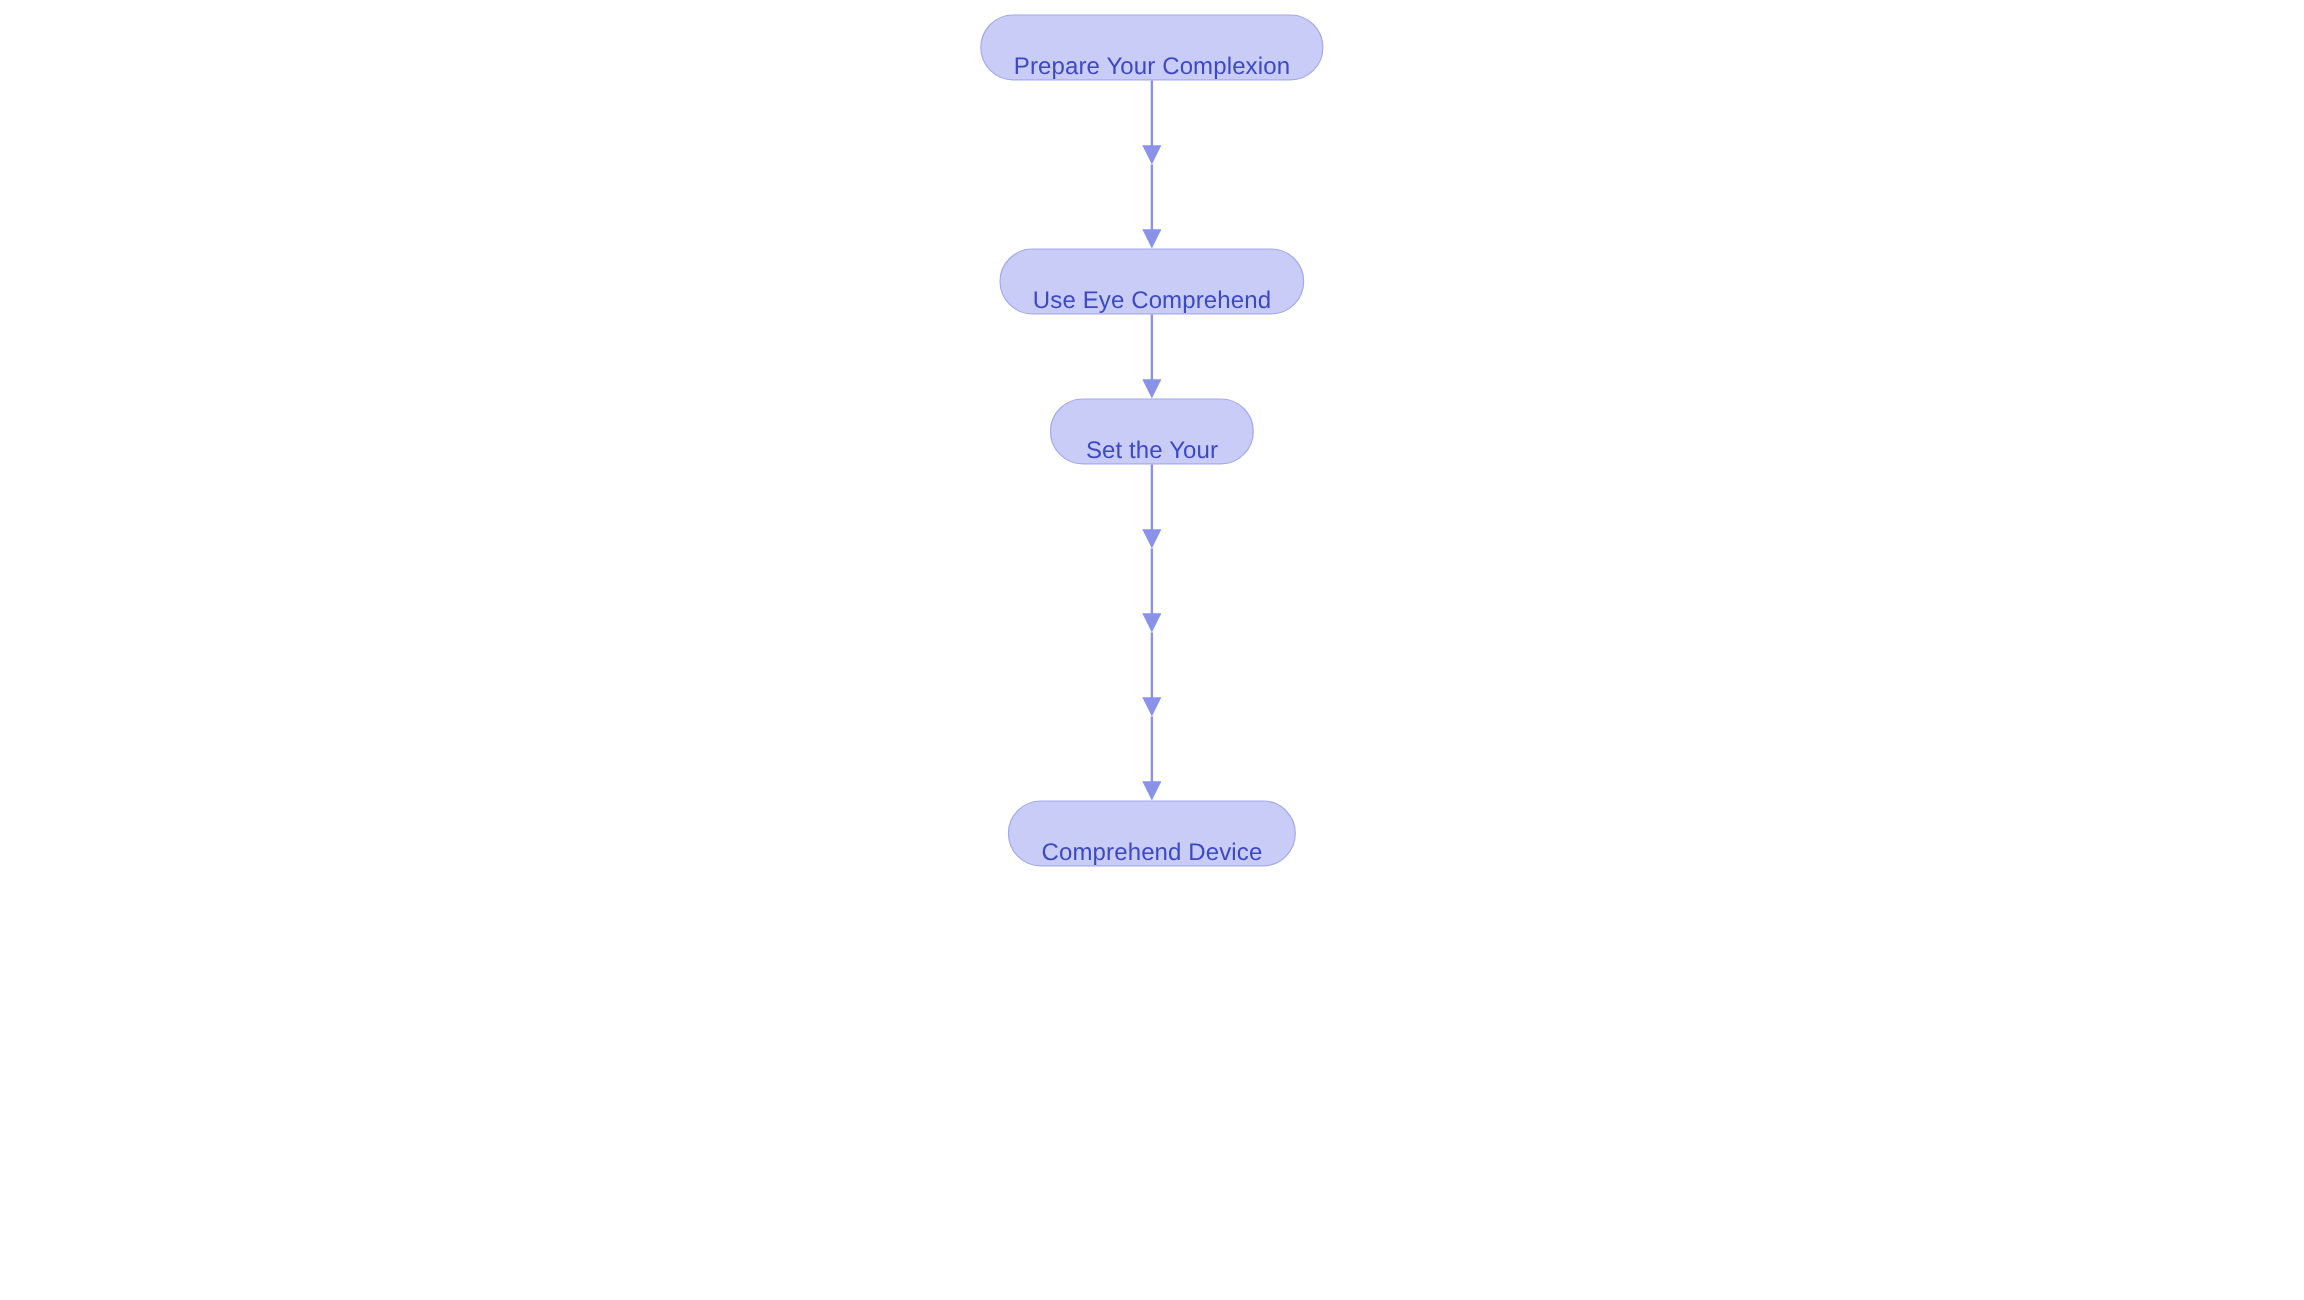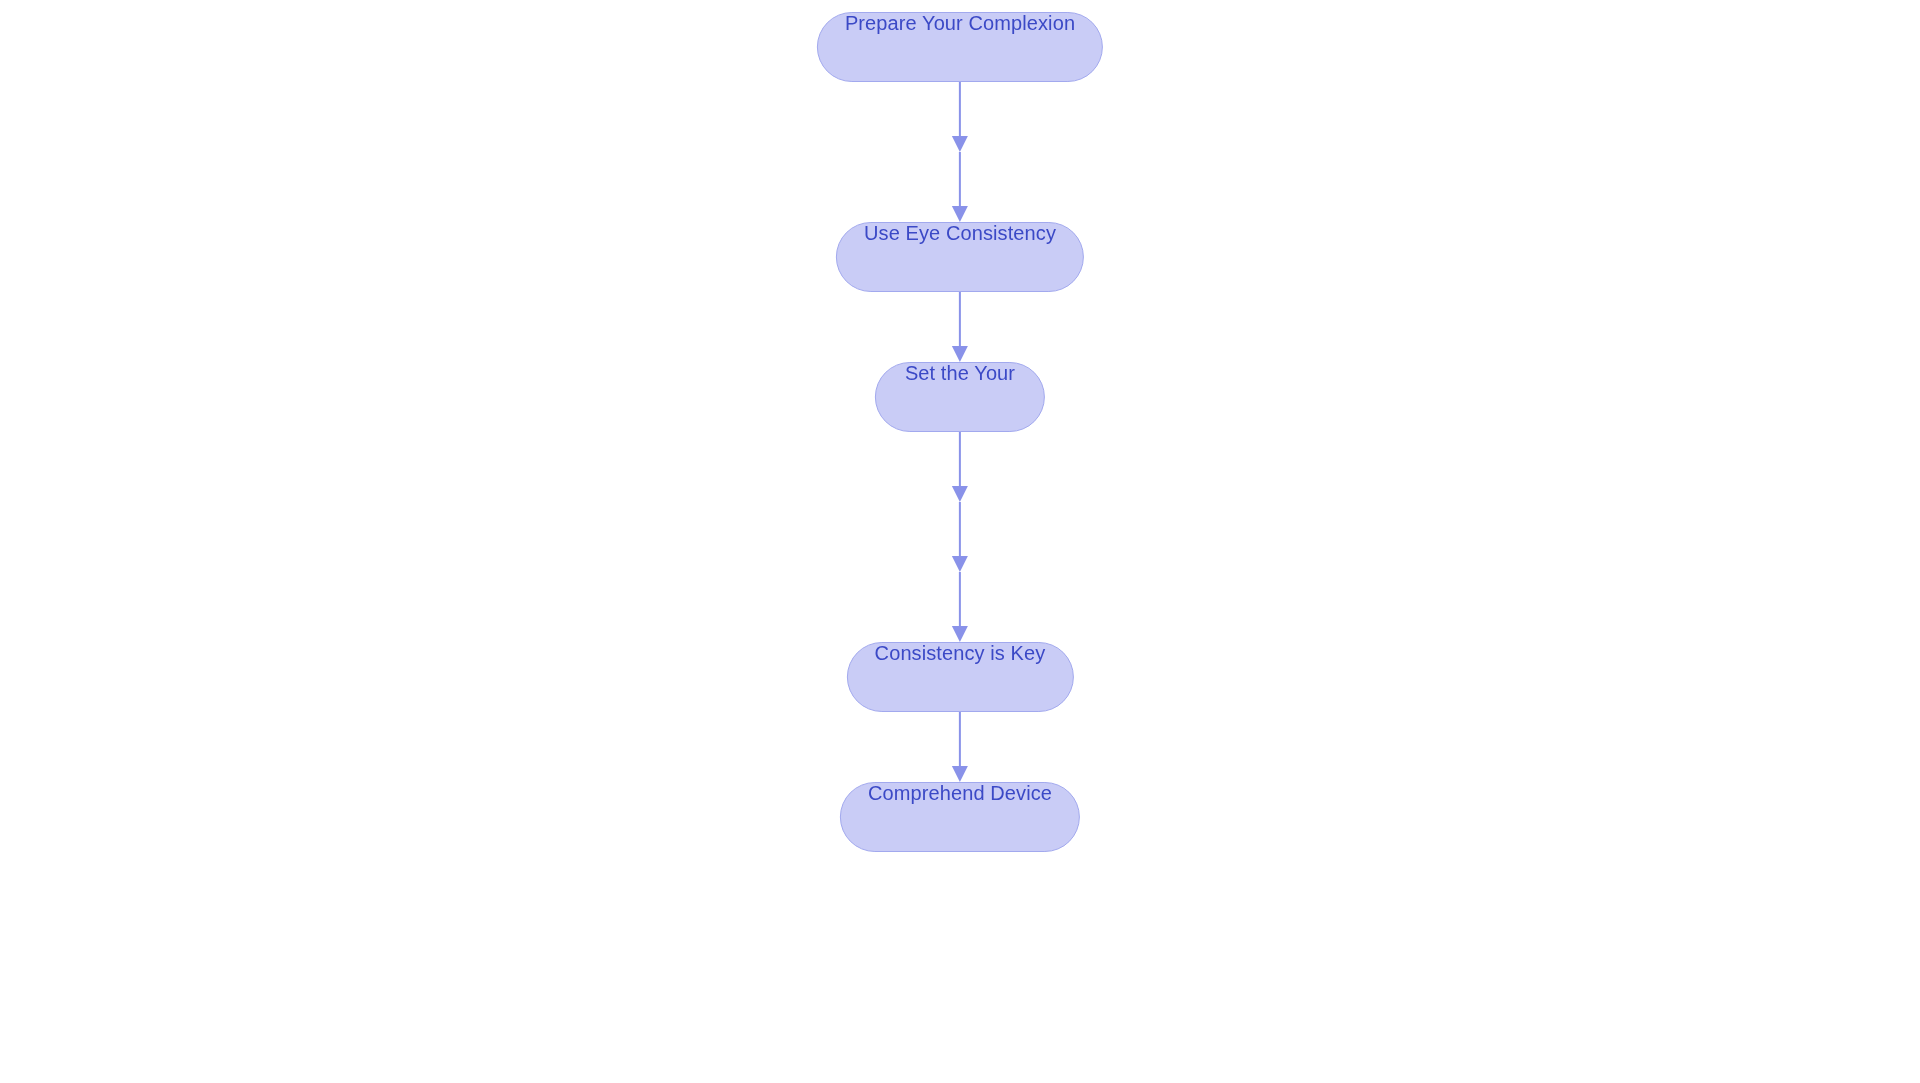--- a/index.html
+++ b/index.html
@@ -25,28 +25,28 @@
   .flowchart {
     position: absolute;
     left: 50%;
     top: 12px;
     transform: translateX(-50%);
     display: flex;
     flex-direction: column;
     align-items: center;
   }
   .node {
-    height: 70px;
+    height: 55px;
     min-width: 170px;
     padding: 0 27px;
     border-radius: 35px;
     background: var(--node-fill, #c9ccf6);
     border: 1.5px solid var(--node-border, #a2a9ee);
     display: flex;
-    align-items: flex-start;
+    align-items: flex-end;
     justify-content: center;
   }
   .node-label {
     color: var(--node-text, #3b49c6);
     font-size: 20px;
     line-height: 1;
     white-space: nowrap;
     letter-spacing: 0.1px;
   }
   .connector {
@@ -84,21 +84,21 @@
     <div class="connector-head"></div>
   </div>
 
 
   <div class="connector">
     <div class="connector-line"></div>
     <div class="connector-head"></div>
   </div>
 
   <div class="node">
-    <span class="node-label">Use Eye Consistency</span>
+    <span class="node-label">Use Eye Comprehend</span>
   </div>
 
   <div class="connector">
     <div class="connector-line"></div>
     <div class="connector-head"></div>
   </div>
 
   <div class="node">
     <span class="node-label">Set the Your</span>
   </div>
@@ -113,23 +113,20 @@
     <div class="connector-line"></div>
     <div class="connector-head"></div>
   </div>
 
 
   <div class="connector">
     <div class="connector-line"></div>
     <div class="connector-head"></div>
   </div>
 
-  <div class="node">
-    <span class="node-label">Consistency is Key</span>
-  </div>
 
   <div class="connector">
     <div class="connector-line"></div>
     <div class="connector-head"></div>
   </div>
 
   <div class="node">
     <span class="node-label">Comprehend Device</span>
   </div>
 

